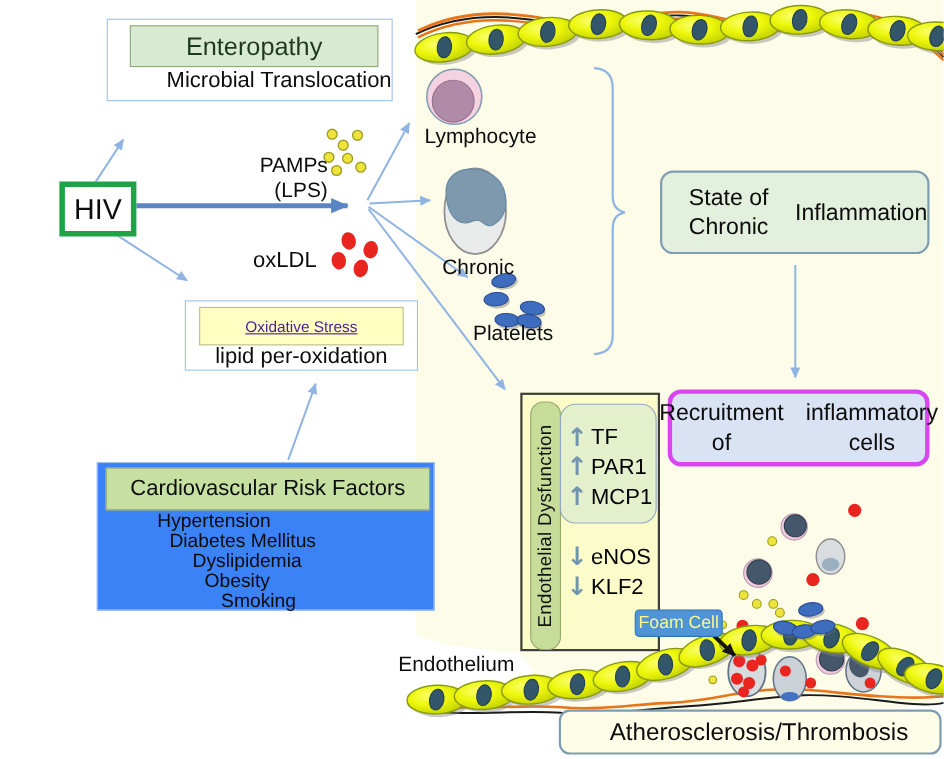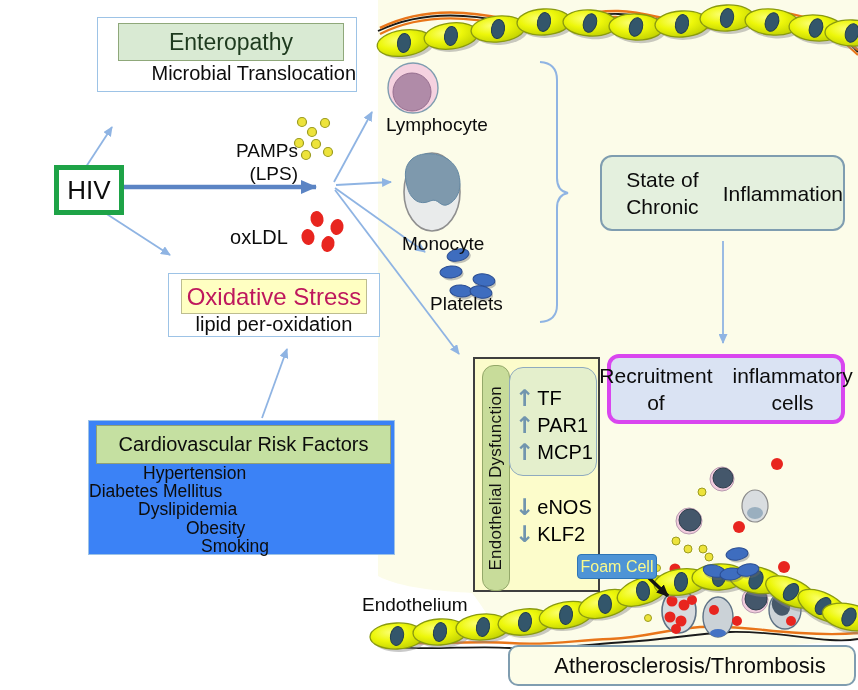--- a/index.html
+++ b/index.html
@@ -14,21 +14,21 @@
   .ent-outer{left:97px;top:17px;width:260px;height:75px;background:#fff;border:1.6px solid #9DC3E6;}
   .ent-green{position:absolute;left:20px;top:5px;width:224px;height:36px;background:#D9EAD3;border:1px solid #8FA87A;
              display:flex;align-items:center;justify-content:center;font-size:23px;color:#1E3A1E;}
   .ent-sub{position:absolute;left:0;top:44px;width:100%;text-align:right;font-size:20px;}
   
   .hiv-box{left:6px;top:165px;width:70px;height:50px;background:#fff;border:5px solid #1EA347;
            display:flex;align-items:center;justify-content:center;font-size:26px;margin-left:48px;}
   
   .oxi-outer{left:168px;top:273px;width:212px;height:64px;background:#fff;border:1.6px solid #9DC3E6;}
   .oxi-yellow{position:absolute;left:12px;top:5px;width:184px;height:33px;background:#FFFFC2;border:1px solid #BDBD90;
-              display:flex;align-items:center;justify-content:center;font-size:24px;color:#be185d;}
+              display:flex;align-items:center;justify-content:center;font-size:14px;color:#4c1d95;text-decoration:underline;}
   .oxi-sub{position:absolute;left:0;top:39px;width:100%;text-align:center;font-size:20px;}
   
   .crf-outer{left:88px;top:420px;width:307px;height:135px;background:#3b82f6;border:1.6px solid #9DC3E6;}
   .crf-green{position:absolute;left:7px;top:4px;width:293px;height:37px;background:#C5E0A1;border:1px solid #8F9F78;
              display:flex;align-items:center;justify-content:center;font-size:20px;}
   .crf-items{position:absolute;left:0;top:43px;width:100%;font-size:17.5px;line-height:18.2px;}
   
   .rbox{border-radius:12px;display:flex;flex-direction:row;align-items:center;justify-content:center;
         font-size:21px;line-height:27px;text-align:center;}
   .state-box{left:600px;top:155px;width:245px;height:76px;background:#E4F0DE;border:2px solid #7F9DB0;}
@@ -261,29 +261,29 @@
 
   <div class="abs z3 oxi-outer">
     <div class="oxi-yellow">Oxidative Stress</div>
     <div class="oxi-sub">lipid per-oxidation</div>
   </div>
 
   <div class="abs z3 crf-outer">
     <div class="crf-green">Cardiovascular Risk Factors</div>
     <div class="crf-items">
       <div style="margin-left:54px">Hypertension</div>
-      <div style="">Diabetes Mellitus</div>
-      <div style="margin-left:49px">Dyslipidemia</div>
+      <div style="margin-left:65px">Diabetes Mellitus</div>
+      <div style="margin-left:86px">Dyslipidemia</div>
       <div style="margin-left:97px">Obesity</div>
       <div style="margin-left:112px">Smoking</div>
     </div>
   </div>
 
   <div class="lbl" style="left:386px;top:114px;font-size:19px;">Lymphocyte</div>
-  <div class="lbl" style="left:402px;top:233px;font-size:19px;">Monocyte</div>
+  <div class="lbl" style="left:402px;top:233px;font-size:19px;">Chronic</div>
   <div class="lbl" style="left:430px;top:293px;font-size:19px;">Platelets</div>
 
   <div class="abs z3 rbox state-box">
     <div>State of Chronic</div>
     <div>Inflammation</div>
   </div>
 
   <div class="abs z3 rbox recruit-box">
     <div>Recruitment of</div>
     <div>inflammatory cells</div>

